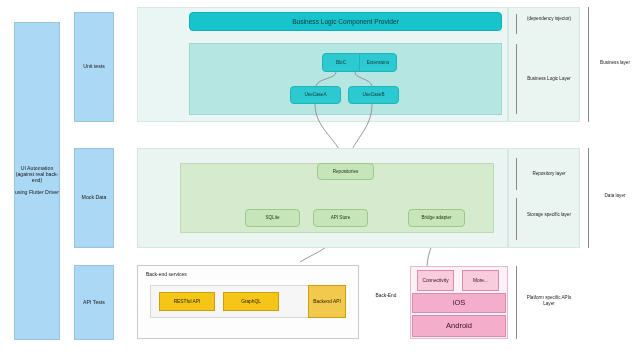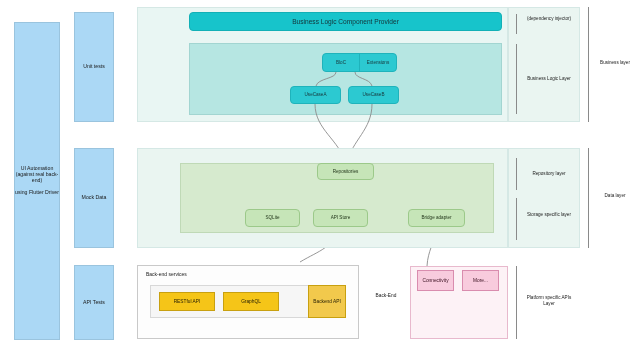--- a/index.html
+++ b/index.html
@@ -281,18 +281,24 @@
   <div class="abs plat-outer" style="left:410px; top:266px; width:98px; height:73px;"></div>
 
   <div class="abs pink-node light ctr" style="left:417px; top:270px; width:37px; height:21px;">
     <span>Connectivity</span>
   </div>
 
   <div class="abs pink-node light ctr" style="left:462px; top:270px; width:37px; height:21px;">
     <span>More...</span>
   </div>
 
-
+  <div class="abs pink-node big ctr" style="left:412px; top:293px; width:94px; height:20px;">
+    <span>iOS</span>
+  </div>
+
+  <div class="abs pink-node big ctr" style="left:412px; top:315px; width:94px; height:22px;">
+    <span>Android</span>
+  </div>
 
   <div class="abs vrule" style="left:516px; top:266px; height:73px;"></div>
   <div class="abs sidelabel" style="left:521px; top:295px; width:56px;">Platform specific APIs Layer</div>
 
 </div>
 
 </body></html>

